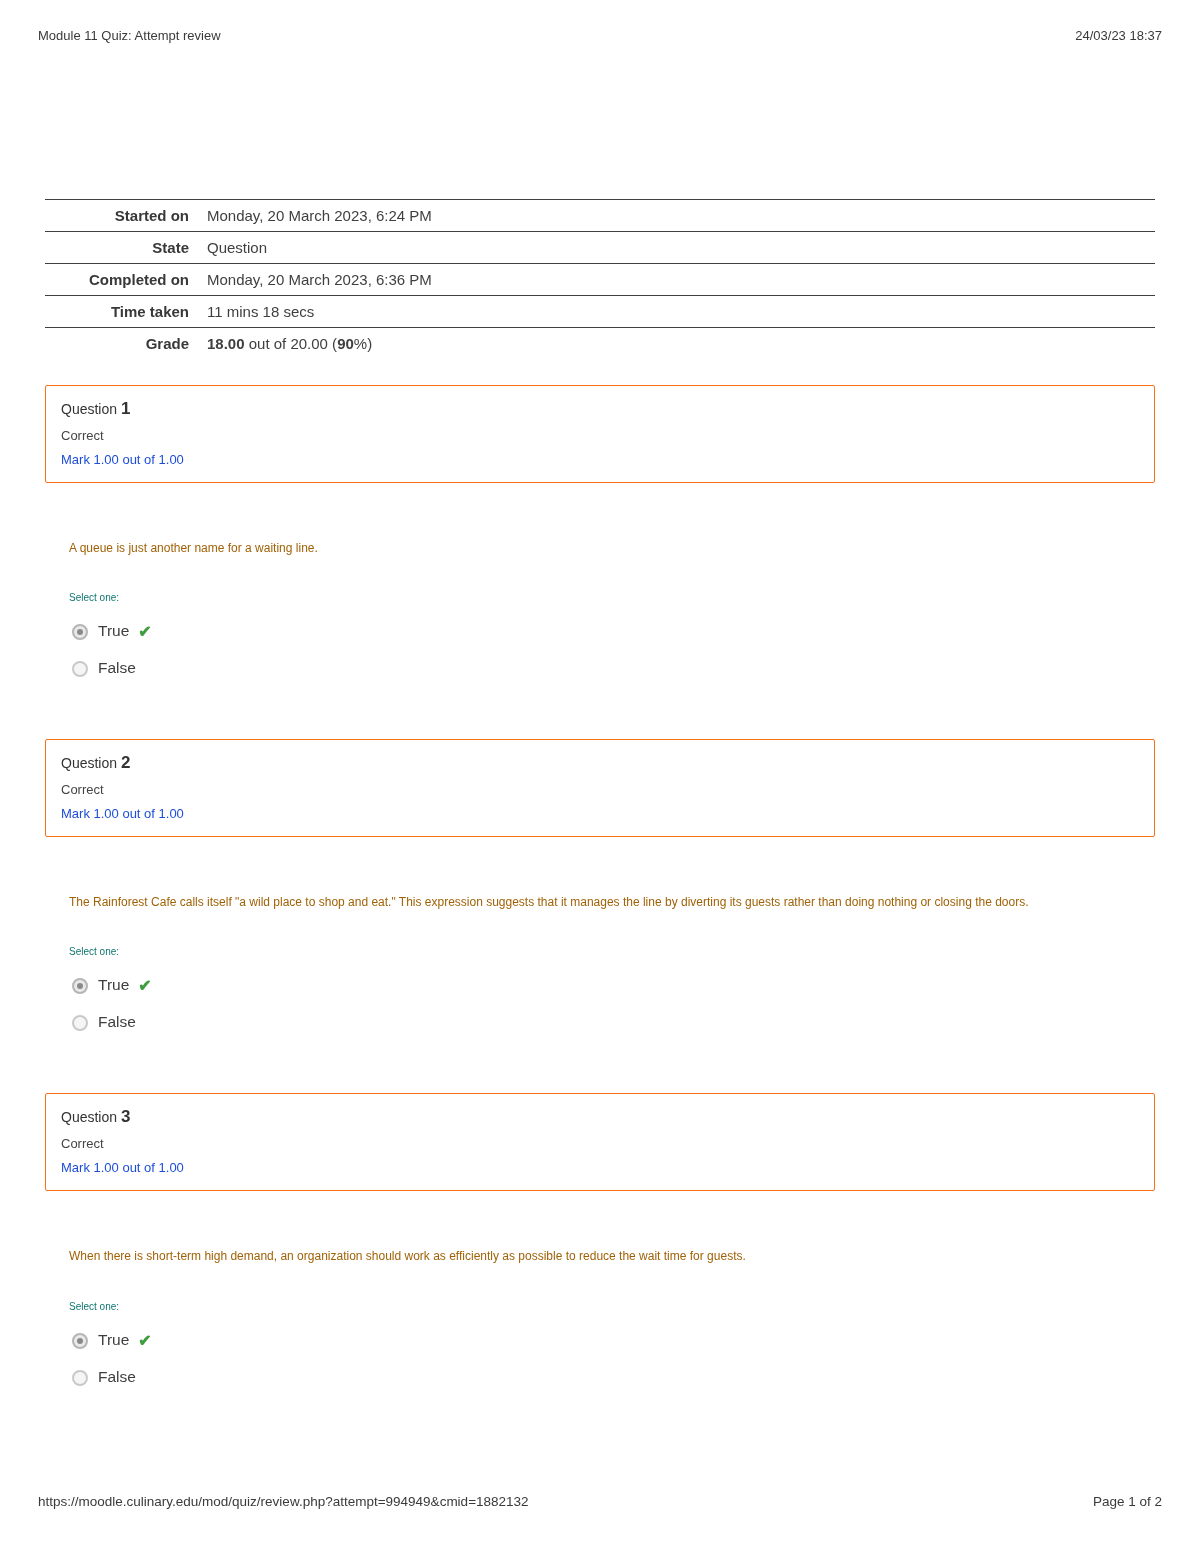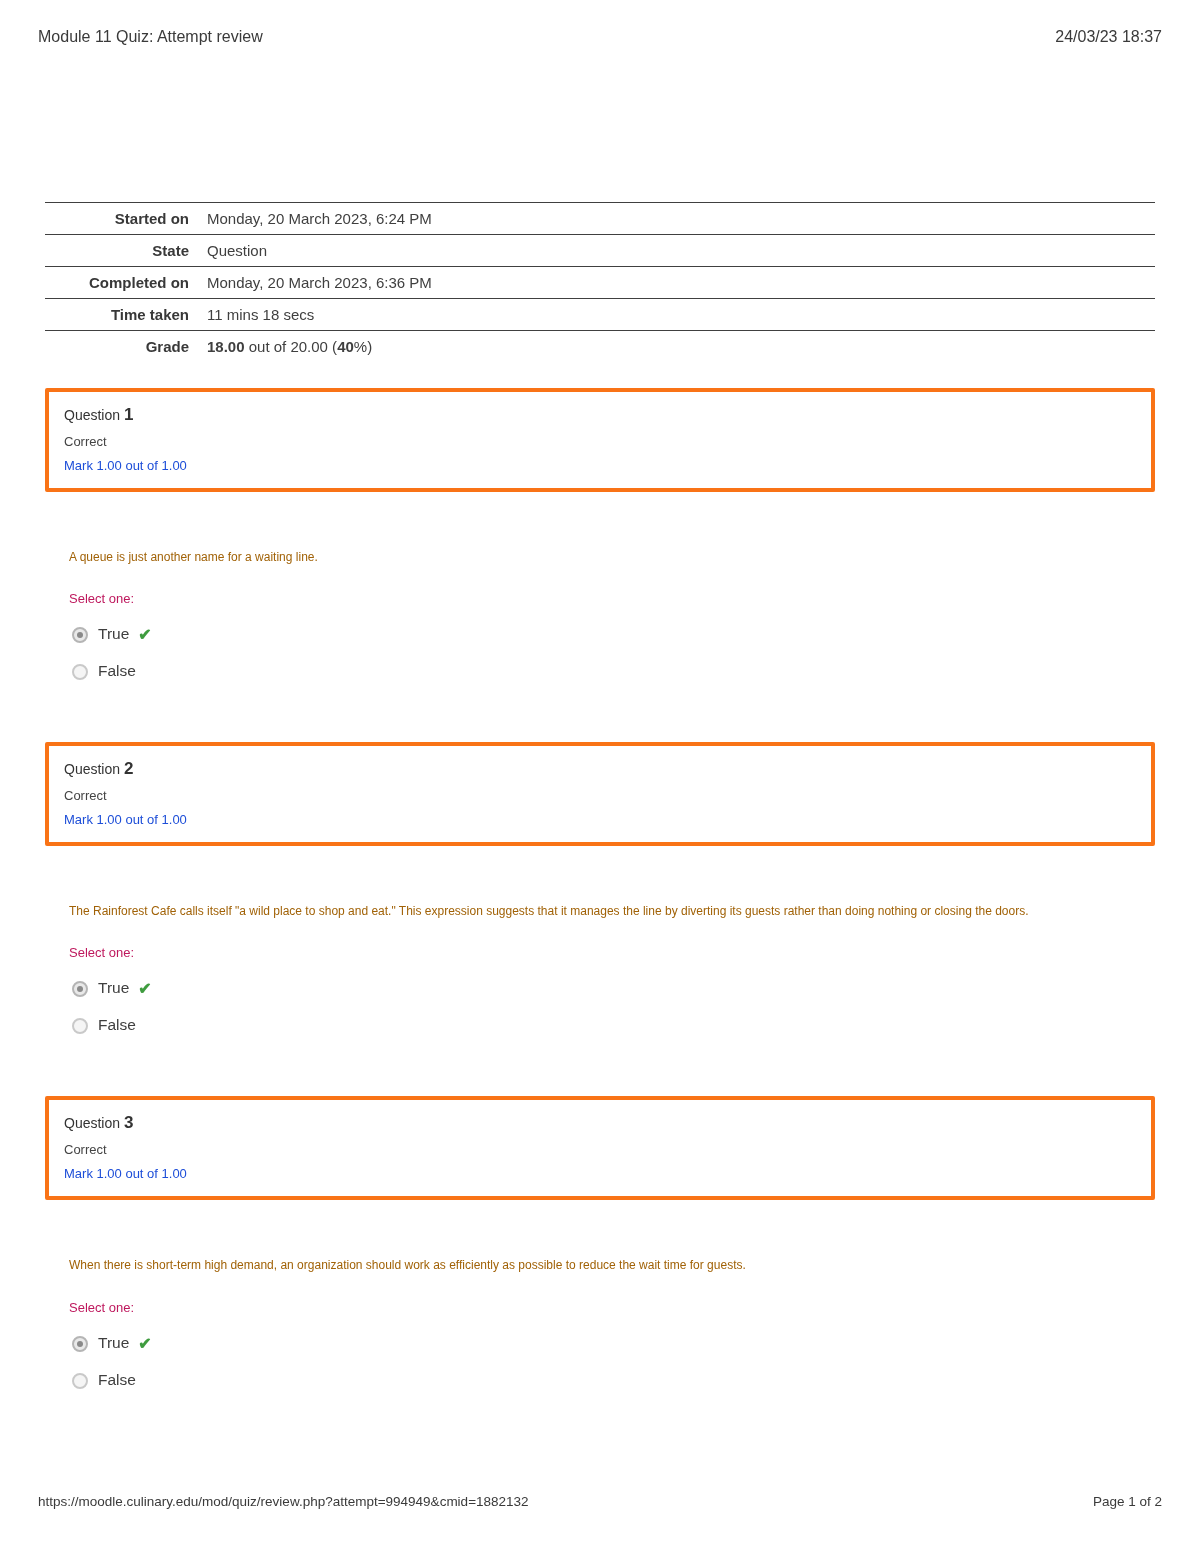--- a/index.html
+++ b/index.html
@@ -3,45 +3,45 @@
 <meta charset="utf-8">
 <style>
   * { margin:0; padding:0; box-sizing:border-box; }
   html, body { background:#ffffff; }
   body { font-family:"Liberation Sans", sans-serif; color:#3c3c3c; }
   .page { width:1200px; height:1553px; position:relative; background:#fff; overflow:hidden; }
 
   .top-header {
     display:flex; justify-content:space-between;
     padding:28px 38px 0 38px;
-    font-size:16px; color:#3a3a3a;text-align:center;
+    font-size:13px; color:#3a3a3a;text-align:center;
   }
 
   .content { margin:0 45px; }
 
   table.summary { margin-top:156px; width:100%; border-collapse:collapse; font-size:15px; color:#3f3f3f; }
   table.summary td { padding:7px 0; border-top:1px solid #404040; vertical-align:top; }
   table.summary td.lbl { width:162px; text-align:right; font-weight:bold; padding-right:18px; color:#383838; white-space:nowrap; }
   .bold { font-weight:bold; }
 
   .question-section { margin-top:62px; }
   .question-section:first-of-type { margin-top:26px; }
 
   .qbox {
-    border:4px solid #f97316; border-radius:2px;
+    border:1px solid #f97316; border-radius:2px;
     padding:13px 15px 15px 15px;
     background:#fff;
   }
   .qtitle { font-size:14px; color:#333; }
   .qtitle .qnum { font-size:17px; font-weight:bold; margin-left:4px; }
   .qstatus { font-size:13px; margin-top:9px; color:#444; }
   .qmark { font-size:13px; margin-top:9px; color:#1d4ed8; }
 
   .qtext { margin:56px 24px 0 24px; font-size:12px; line-height:1.6; color:#a16207; }
-  .select-label { margin:24px 24px 0 24px; font-size:13px; color:#be185d; }
+  .select-label { margin:34px 24px 0 24px; font-size:10px; color:#0f766e; }
 
   .option { margin:19px 24px 0 27px; display:flex; align-items:flex-end; font-size:15.5px; color:#3f3f3f; }
   .radio {
     width:16px; height:16px; border-radius:50%;
     border:2px solid #c9c9c9; background:#f5f5f5;
     display:inline-block; position:relative; margin-right:10px; flex:0 0 auto;
   }
   .radio.selected { border-color:#b5b5b5; background:#e9e9e9; }
   .radio.selected::after {
     content:""; position:absolute; left:3px; top:3px; right:3px; bottom:3px;
@@ -80,21 +80,21 @@
         <tr>
           <td class="lbl">Completed on</td>
           <td>Monday, 20 March 2023, 6:36 PM</td>
         </tr>
         <tr>
           <td class="lbl">Time taken</td>
           <td>11 mins 18 secs</td>
         </tr>
         <tr>
           <td class="lbl">Grade</td>
-          <td><span class="bold">18.00</span><span> out of 20.00 (</span><span class="bold">40</span><span>%)</span></td>
+          <td><span class="bold">18.00</span><span> out of 20.00 (</span><span class="bold">90</span><span>%)</span></td>
         </tr>
       </tbody>
     </table>
 
     <section class="question-section">
       <div class="qbox">
         <div class="qtitle">
           <span>Question</span><span class="qnum">1</span>
         </div>
         <div class="qstatus">Correct</div>

